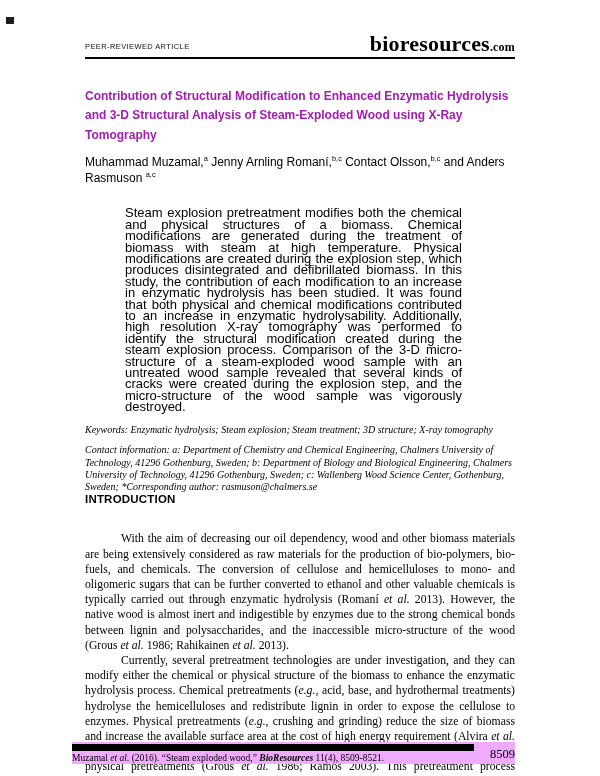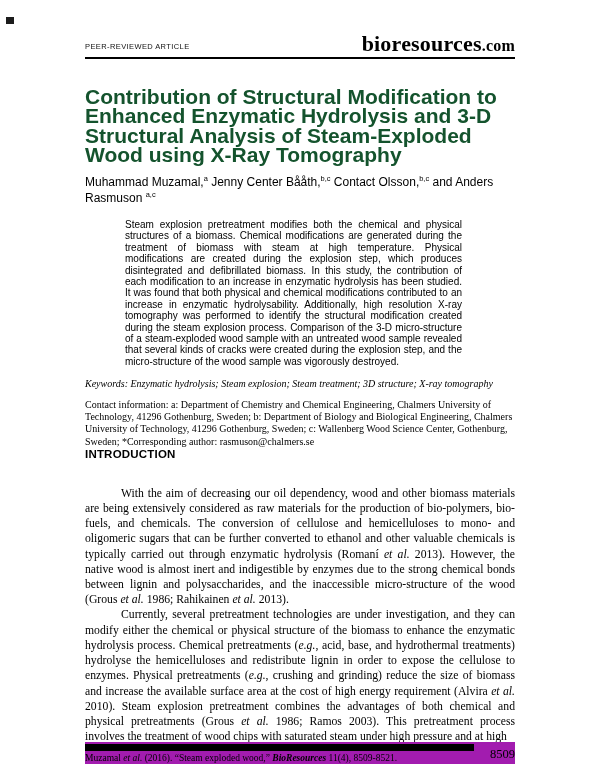--- a/index.html
+++ b/index.html
@@ -39,79 +39,80 @@
     color: #111;
   }
   .logo {
     font-family: "Liberation Serif", serif;
     font-weight: bold;
     font-size: 22px;
     line-height: 0.95;
     letter-spacing: 0.2px;
     white-space: nowrap;
   }
-  .logo .suffix { font-size: 16px; }
+  .logo .suffix { font-size: 12px; }
   .title {
     margin-top: 28px;
     font-family: "Liberation Sans", sans-serif;
     font-weight: bold;
-    font-size: 21px;
+    font-size: 12px;
     line-height: 19.5px;
-    color: #14532d;
+    color: #a21caf;
   }
   .authors {
     margin-top: 9px;
     font-family: "Liberation Sans", sans-serif;
     font-size: 12px;
     line-height: 16px;
   }
   .authors sup, sup { font-size: 0.62em; vertical-align: super; line-height: 0; }
   .abstract {
-    margin-top: 13px;
+    margin-top: 21px;
     margin-left: 40px;
     width: 337px;
     font-family: "Liberation Sans", sans-serif;
-    font-size: 10px;
+    font-size: 13px;
     line-height: 11.4px;
     text-align: justify;
   }
   .keywords {
     margin-top: 11px;
     font-style: italic;
     font-size: 10px;
     line-height: 12.5px;
   }
   .contact {
     margin-top: 8px;
+    font-style: italic;
     font-size: 10px;
     line-height: 12.3px;
   }
   .section-heading {
     font-family: "Liberation Sans", sans-serif;
     font-weight: bold;
     font-size: 11.5px;
     letter-spacing: 0.2px;
   }
   .body-para {
     margin-top: 0;
     font-size: 11.7px;
     line-height: 15.2px;
     text-align: justify;
     text-indent: 36px;
   }
   .body-para.first { margin-top: 26px; }
   .footer {
     position: absolute;
-    left: 85px;
+    left: 72px;
     right: 85px;
     bottom: 12px;
     display: flex;
     align-items: center;
     gap: 16px;
-    background: #a21caf;
+    background: #f0abfc;
     padding-top: 2px;
   }
   .footer-left { flex: 1; min-width: 0; }
   .footer-bar { height: 7px; background: #000; margin-bottom: 2px; }
   .footer-citation { font-size: 9.5px; line-height: 11px; white-space: nowrap; }
   .page-number { font-size: 12.5px; }
 </style>
 </head>
 <body>
 
@@ -123,21 +124,21 @@
 
     <div class="header">
       <div class="article-type">PEER-REVIEWED ARTICLE</div>
       <div class="logo">
         <span>bioresources</span><span class="suffix">.com</span>
       </div>
     </div>
 
     <h1 class="title">Contribution of Structural Modification to Enhanced Enzymatic Hydrolysis and 3-D Structural Analysis of Steam-Exploded Wood using X-Ray Tomography</h1>
 
-    <div class="authors"><span>Muhammad Muzamal,</span><sup>a</sup><span> Jenny Center Bååth,</span><sup>b,c</sup><span> Contact Olsson,</span><sup>b,c</sup><span> and Anders Rasmuson </span><sup>a,c</sup></div>
+    <div class="authors"><span>Muhammad Muzamal,</span><sup>a</sup><span> Jenny Arnling Romaní,</span><sup>b,c</sup><span> Contact Olsson,</span><sup>b,c</sup><span> and Anders Rasmuson </span><sup>a,c</sup></div>
 
     <div class="abstract">Steam explosion pretreatment modifies both the chemical and physical structures of a biomass. Chemical modifications are generated during the treatment of biomass with steam at high temperature. Physical modifications are created during the explosion step, which produces disintegrated and defibrillated biomass. In this study, the contribution of each modification to an increase in enzymatic hydrolysis has been studied. It was found that both physical and chemical modifications contributed to an increase in enzymatic hydrolysability. Additionally, high resolution X-ray tomography was performed to identify the structural modification created during the steam explosion process. Comparison of the 3-D micro-structure of a steam-exploded wood sample with an untreated wood sample revealed that several kinds of cracks were created during the explosion step, and the micro-structure of the wood sample was vigorously destroyed.</div>
 
     <div class="keywords">Keywords: Enzymatic hydrolysis; Steam explosion; Steam treatment; 3D structure; X-ray tomography</div>
 
     <div class="contact">Contact information: a: Department of Chemistry and Chemical Engineering, Chalmers University of Technology, 41296 Gothenburg, Sweden; b: Department of Biology and Biological Engineering, Chalmers University of Technology, 41296 Gothenburg, Sweden; c: Wallenberg Wood Science Center, Gothenburg, Sweden; *Corresponding author: rasmuson@chalmers.se</div>
 
     <div>
       <h2 class="section-heading">INTRODUCTION</h2>
       <p class="body-para first"><span>With the aim of decreasing our oil dependency, wood and other biomass materials are being extensively considered as raw materials for the production of bio-polymers, bio-fuels, and chemicals. The conversion of cellulose and hemicelluloses to mono- and oligomeric sugars that can be further converted to ethanol and other valuable chemicals is typically carried out through enzymatic hydrolysis (Romaní </span><span style="font-style: italic;">et al.</span><span> 2013). However, the native wood is almost inert and indigestible by enzymes due to the strong chemical bonds between lignin and polysaccharides, and the inaccessible micro-structure of the wood (Grous </span><span style="font-style: italic;">et al.</span><span> 1986; Rahikainen </span><span style="font-style: italic;">et al.</span><span> 2013).</span></p>

